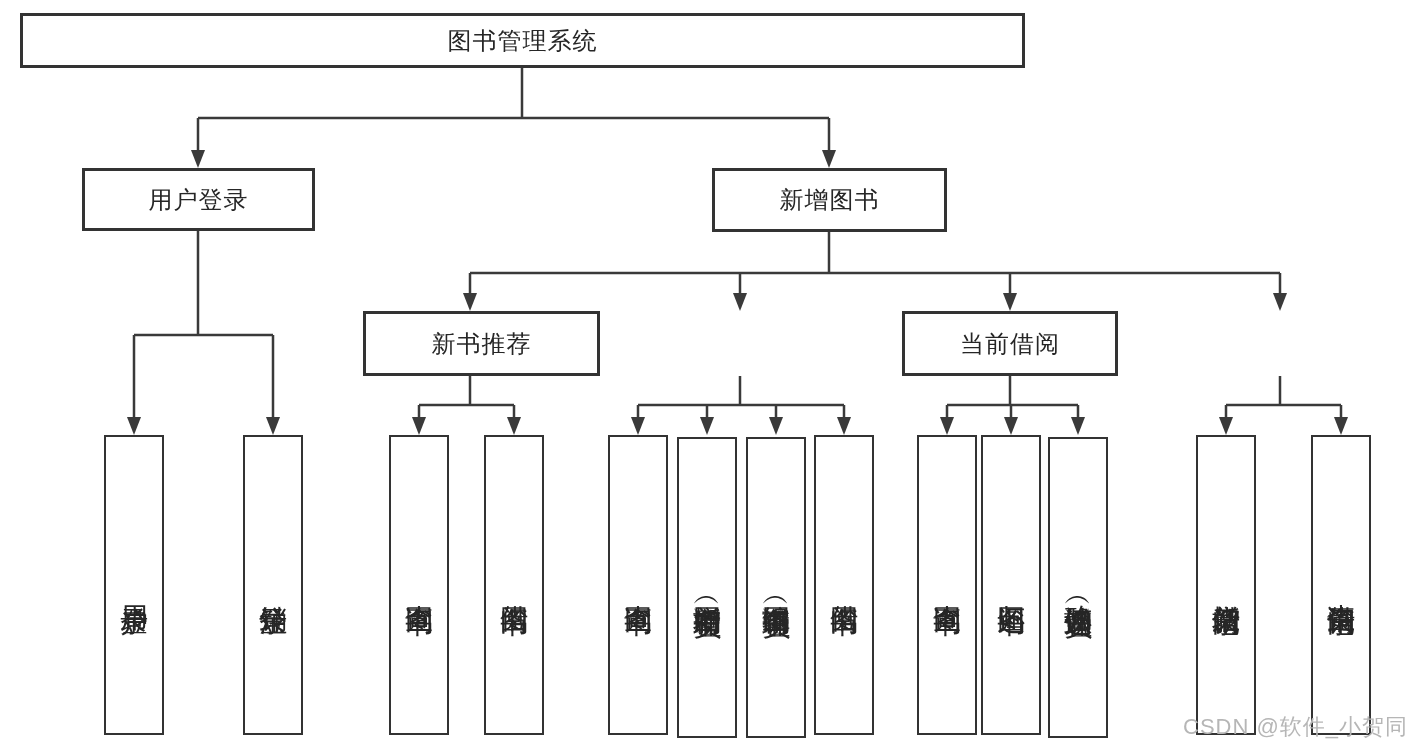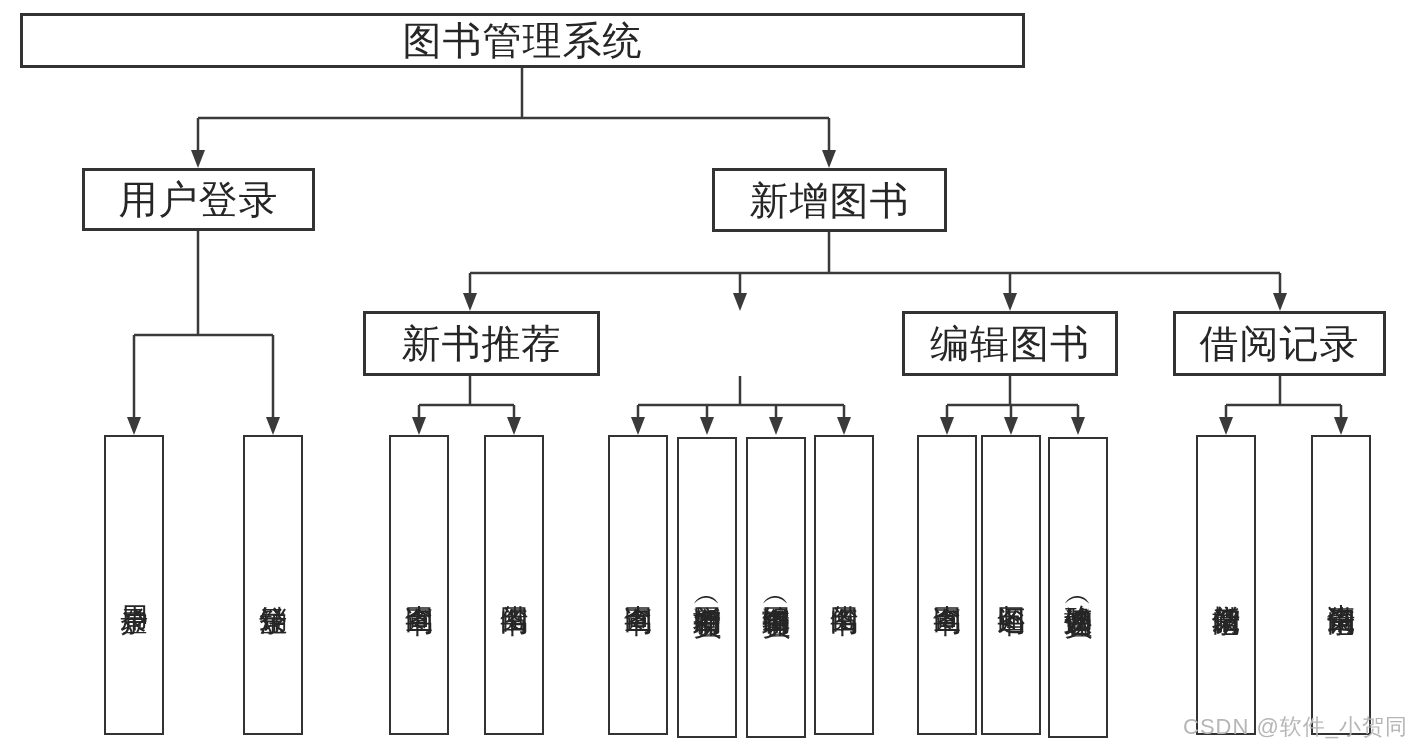--- a/index.html
+++ b/index.html
@@ -26,21 +26,21 @@
     position: absolute;
     box-sizing: border-box;
     background: #ffffff;
     border: 3px solid #333333;
     display: flex;
     align-items: center;
     justify-content: center;
     color: #262626;
   }
   .hbox .hlabel {
-    font-size: 39px;
+    font-size: 24px;
     letter-spacing: 1px;
     line-height: 1;
     white-space: nowrap;
   }
   .vbox {
     border-width: 2px;
   }
   .vbox .vlabel {
     writing-mode: vertical-rl;
     text-orientation: mixed;
@@ -106,24 +106,21 @@
     <span class="hlabel">用户登录</span>
   </div>
   <div class="box hbox" style="left:712px;top:168px;width:235px;height:64px">
     <span class="hlabel">新增图书</span>
   </div>
 
   <div class="box hbox" style="left:363px;top:311px;width:237px;height:65px">
     <span class="hlabel">新书推荐</span>
   </div>
   <div class="box hbox" style="left:902px;top:311px;width:216px;height:65px">
-    <span class="hlabel">编辑图书</span>
-  </div>
-  <div class="box hbox" style="left:1173px;top:311px;width:213px;height:65px">
-    <span class="hlabel">借阅记录</span>
+    <span class="hlabel">当前借阅</span>
   </div>
 
   <div class="box vbox" style="left:104px;top:435px;width:60px;height:300px">
     <span class="vlabel">用户登录</span>
   </div>
   <div class="box vbox" style="left:243px;top:435px;width:60px;height:300px">
     <span class="vlabel">注销登录</span>
   </div>
 
   <div class="box vbox" style="left:389px;top:435px;width:60px;height:300px">

